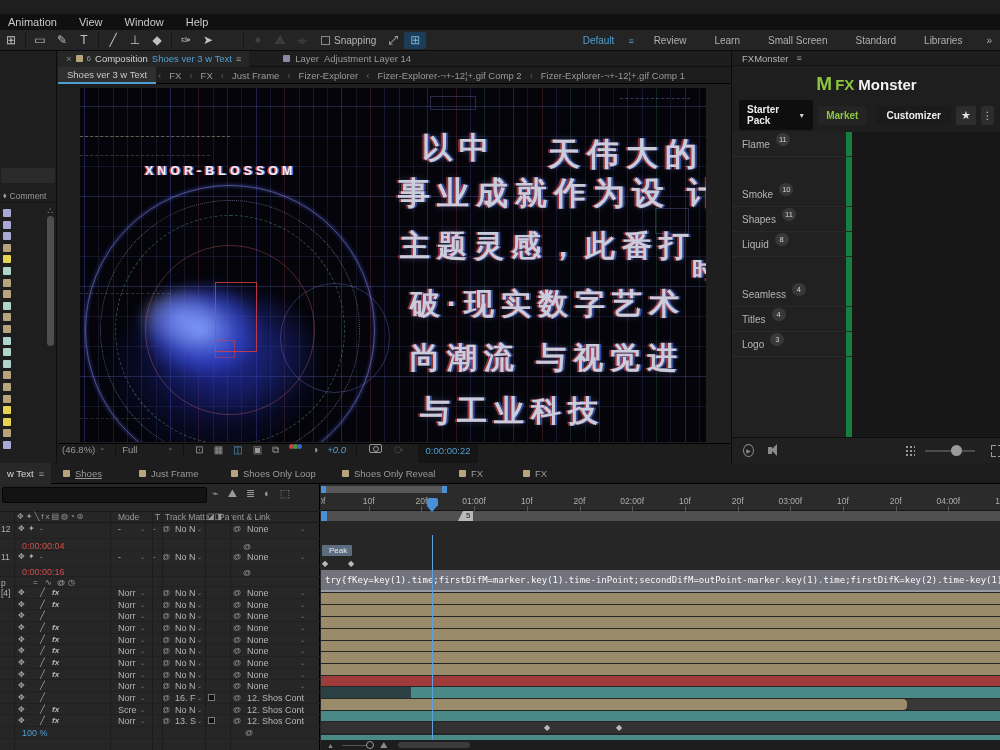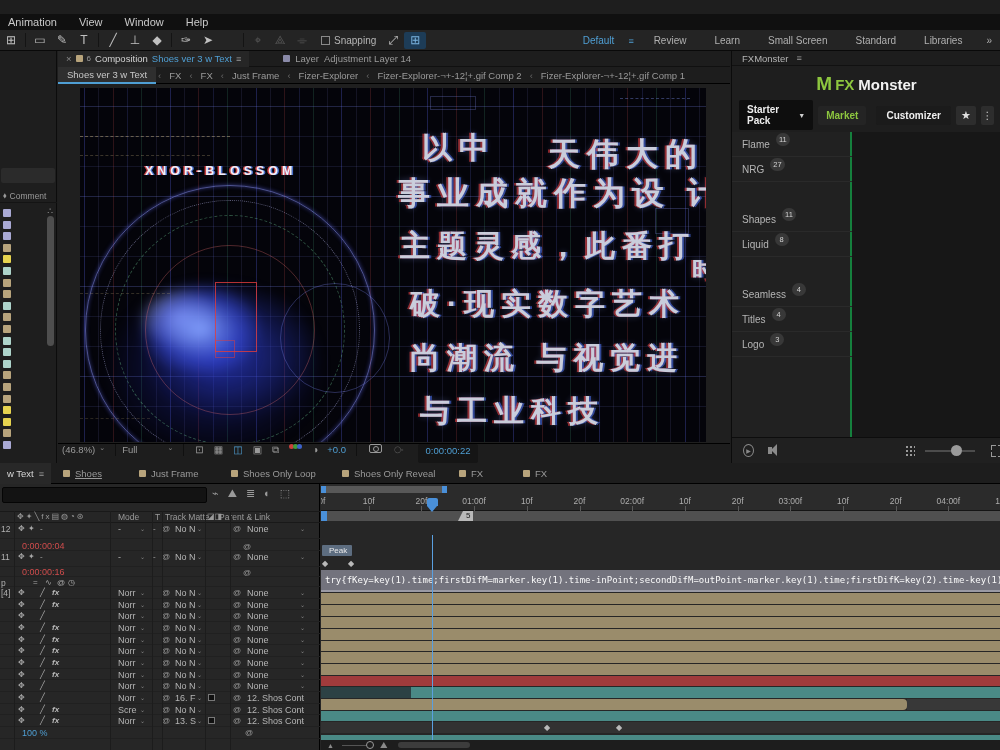--- a/index.html
+++ b/index.html
@@ -87,21 +87,21 @@
   .viewer-controls{position:absolute;left:0;top:392px;width:672px;height:20px;background:#1d1d1d;border-top:1px solid #000;
                    display:flex;font-size:9.5px;color:#9a9a9a;}
   .vc-sep{width:1px;height:12px;background:#101010;margin:0 6px;}
   .vc-chev{font-size:7px;color:#8a8a8a;padding:0 4px;}
   .vc-icon{font-size:10px;padding:0 5px;color:#9a9a9a;}
   .vc-icon.blue{color:#4f9fd4;}
   .rgbdots{display:flex;padding:0 5px;}
   .dotr{width:5px;height:5px;border-radius:50%;background:#c9403c;}
   .dotg{width:5px;height:5px;border-radius:50%;background:#3f9a3c;margin-left:-1px;}
   .dotb{width:5px;height:5px;border-radius:50%;background:#3c62c9;margin-left:-1px;}
-  .vc-exp{color:#4f9fd4;padding:0 4px;}
+  .vc-exp{color:#4f9fd4;padding:0 4px;font-style:italic;}
   .cam{width:13px;height:9px;border:1px solid #9a9a9a;border-radius:2px;position:relative;margin:0 6px;}
   .cam:after{content:'';position:absolute;left:3px;top:1px;width:4px;height:4px;border:1px solid #9a9a9a;border-radius:50%;}
   .vc-link{color:#555;padding:0 6px;}
   .vc-tc{background:#151515;border-radius:2px;color:#4f9fd4;padding:1px 8px;margin-left:8px;}
 
   
   .fx-panel{left:731px;top:51px;width:218px;height:412px;background:#1e1e1e;border-left:1px solid #0b0b0b;}
   .fx-tab{position:absolute;left:0;top:0;width:269px;height:15px;background:#1d1d1d;display:flex;align-items:center;
           gap:8px;padding-left:10px;font-size:9.5px;color:#b5b5b5;border-bottom:1px solid #111;}
   .fx-logo{position:absolute;left:0;top:19px;width:269px;height:28px;display:flex;align-items:center;justify-content:center;gap:4px;}
@@ -110,21 +110,21 @@
   .fx-brand-rest{font-size:15px;font-weight:bold;color:#f2f2f2;}
   .fx-buttons{position:absolute;left:0;top:52px;width:269px;height:24px;display:flex;align-items:center;gap:5px;padding:0 7px;}
   .btn-pack{background:#0e0e0e;color:#ececec;font-weight:bold;font-size:10px;padding:4px 8px;border-radius:2px;display:flex;gap:5px;align-items:center;}
   .btn-pack .chev{font-size:7px;color:#cfcfcf;}
   .btn-market{background:#242424;color:#8dc63f;font-weight:bold;font-size:10px;padding:4px 8px;border-radius:2px;}
   .fx-spacer{flex:1;}
   .btn-customizer{background:#1b1b1b;color:#f0f0f0;font-weight:bold;font-size:10px;padding:4px 10px;border-radius:2px;}
   .btn-star{background:#2d2d2d;color:#e0e0e0;width:24px;height:19px;border-radius:2px;text-align:center;line-height:19px;font-size:11px;}
   .btn-dots{background:#2d2d2d;color:#cfcfcf;width:16px;height:19px;border-radius:2px;text-align:center;line-height:19px;}
   .fx-body{position:absolute;left:0;top:81px;width:269px;height:305px;}
-  .fx-cats{position:absolute;left:0;top:0;width:120px;height:305px;background:#212121;border-right:2px solid #15803d;}
+  .fx-cats{position:absolute;left:0;top:0;width:120px;height:305px;background:#212121;border-right:6px solid #15803d;}
   .fx-cat{position:absolute;left:0;width:120px;height:25px;border-bottom:1px solid #2a2a2a;display:flex;align-items:center;
           padding-left:10px;font-size:10px;color:#b5b5b5;gap:6px;}
   .fx-badge{background:#383838;color:#d5d5d5;font-size:7.5px;min-width:14px;height:13px;border-radius:8px;
             display:flex;align-items:center;justify-content:center;padding:0 3px;margin-top:-9px;}
   .fx-content{position:absolute;left:120px;top:0;width:149px;height:305px;background:#171717;}
   .fx-bottom{position:absolute;left:0;top:386px;width:269px;height:26px;background:#202020;border-top:1px solid #0d0d0d;
              display:flex;align-items:center;}
   .fx-play{width:13px;height:13px;border:1px solid #8a8a8a;border-radius:50%;color:#8a8a8a;font-size:6px;
            text-align:center;line-height:12px;margin-left:11px;}
   .spk{position:relative;width:5px;height:7px;background:#8a8a8a;margin-left:14px;}
@@ -449,23 +449,23 @@
       <span class="btn-customizer">Customizer</span>
       <span class="btn-star">★</span>
       <span class="btn-dots">⋮</span>
     </div>
     <div class="fx-body">
       <div class="fx-cats">
           <div class="fx-cat" style="top: 0px;">
             <div class="fx-cat-label">Flame</div>
             <div class="fx-badge">11</div>
           </div>
-          <div class="fx-cat" style="top: 25px;">
-            <div class="fx-cat-label">NRG</div>
-            <div class="fx-badge">27</div>
+          <div class="fx-cat" style="top: 50px;">
+            <div class="fx-cat-label">Smoke</div>
+            <div class="fx-badge">10</div>
           </div>
           <div class="fx-cat" style="top: 75px;">
             <div class="fx-cat-label">Shapes</div>
             <div class="fx-badge">11</div>
           </div>
           <div class="fx-cat" style="top: 100px;">
             <div class="fx-cat-label">Liquid</div>
             <div class="fx-badge">8</div>
           </div>
           <div class="fx-cat" style="top: 150px;">

